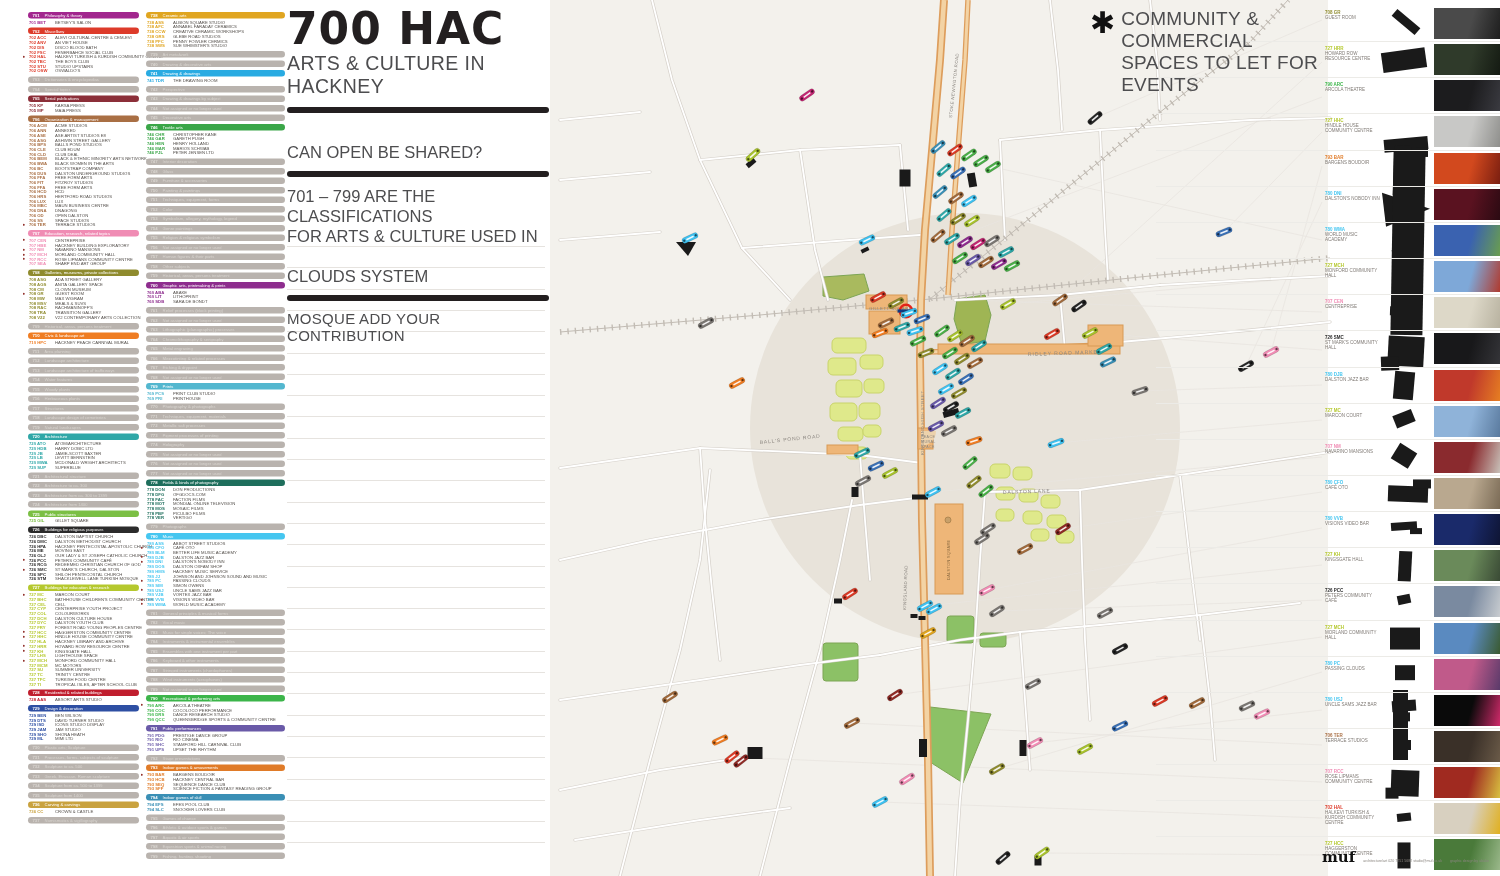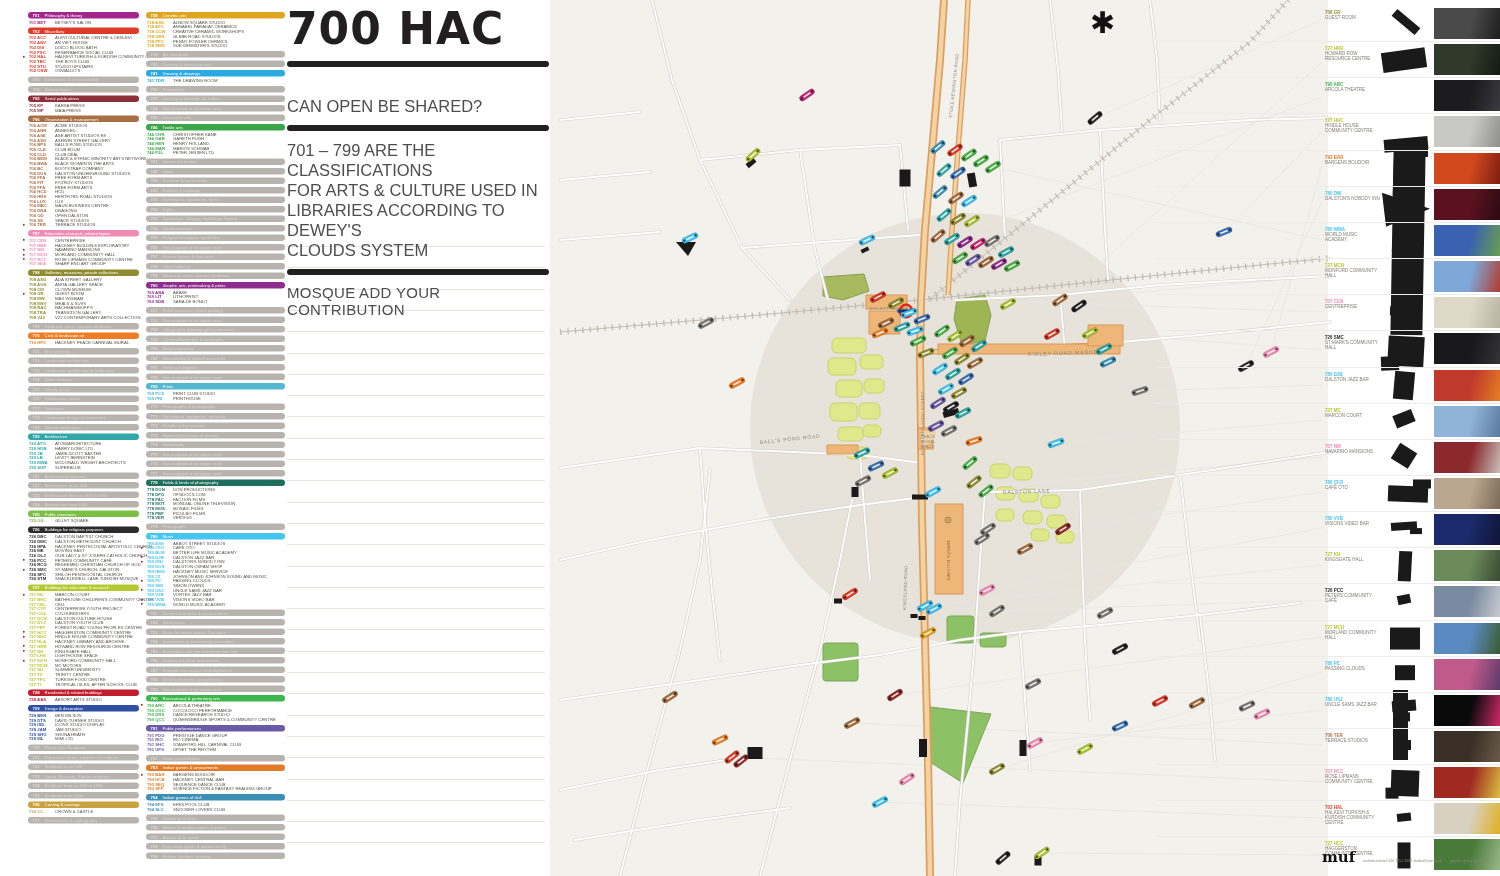--- a/index.html
+++ b/index.html
@@ -2114,38 +2114,43 @@
     <div class="sec">
       <div class="sec-bar off" style="">
         <span class="sec-num">799</span>
         <span class="sec-label">Fishing, hunting, shooting</span>
       </div>
     </div>
   </div>
 
 <div id="title-block">
   <div class="logo">700 HAC</div>
+  <div class="subtitle">ARTS &amp; CULTURE IN HACKNEY</div>
   <div class="tbar"></div>
   <div class="qtext">
     <br>
     <span>CAN OPEN BE SHARED?</span>
   </div>
   <div class="tbar"></div>
   <div class="qtext">
     <span>701 – 799 ARE THE CLASSIFICATIONS</span><br>
     <span>FOR ARTS &amp; CULTURE USED IN</span><br>
-    <span>LIBRARIES ACCORDING TO DEWEY'S</span><br>
+    <br>
     <span>CLOUDS SYSTEM</span>
   </div>
   <div class="tbar"></div>
   <div class="contrib">MOSQUE ADD YOUR CONTRIBUTION</div>
 </div>
 
 <div id="spaces-header">
   <span class="ast">✱</span>
+  <span class="htxt">
+    <span>COMMUNITY &amp; COMMERCIAL</span><br>
+    <span>SPACES TO LET FOR EVENTS</span>
+  </span>
 </div>
 
 <div id="spaces-list">
     <div class="sp-label" style="top:10px">
       <div class="cd" style="color:#8f8b2e">708 GR</div>
       <div class="nm">GUEST ROOM</div>
     </div>
     <div class="sp-photo" style="left:1434px;top:8px;width:66px;height:31px;background:linear-gradient(105deg,#4a4a4a 0%,#4a4a4a 55%,#1e1e1e 100%)"></div>
     <div class="row-line" style="top:41.15px"></div>
     <div class="sp-label" style="top:46.15px">

